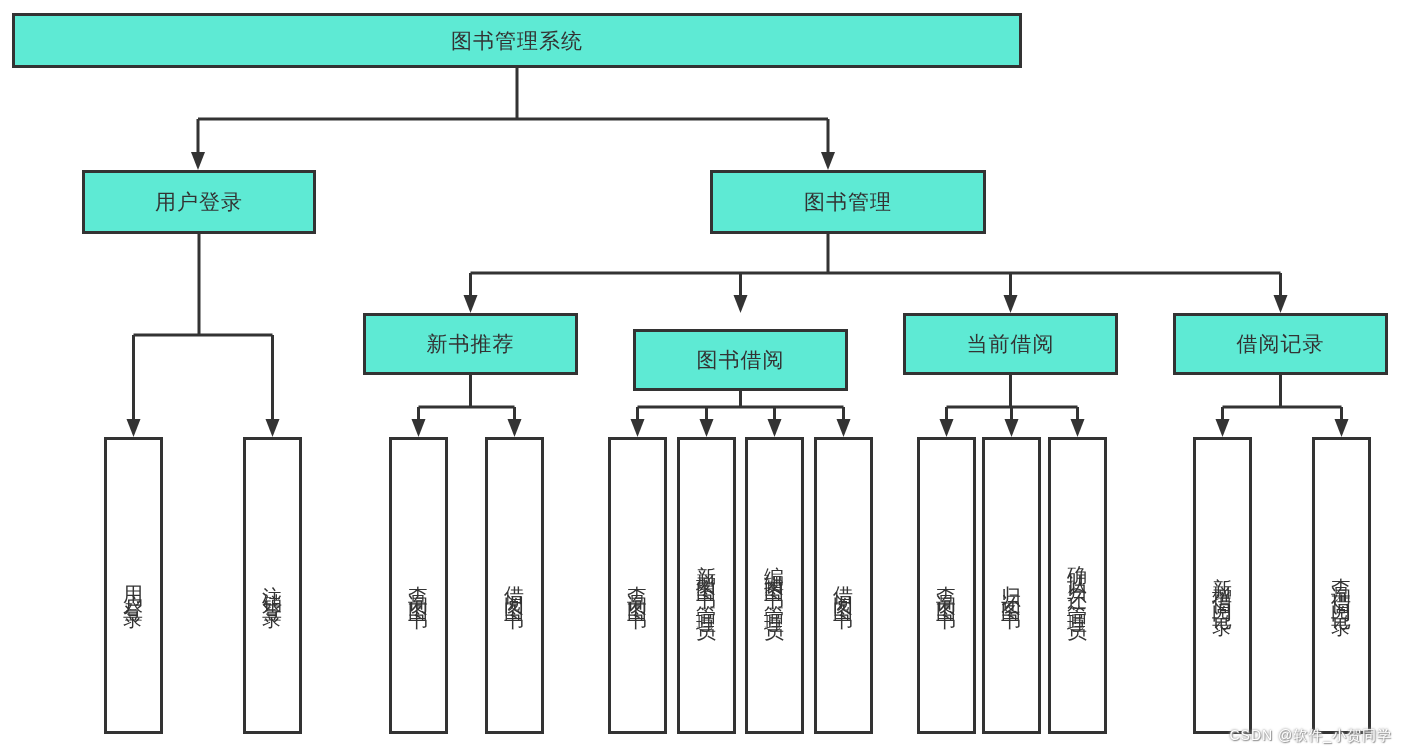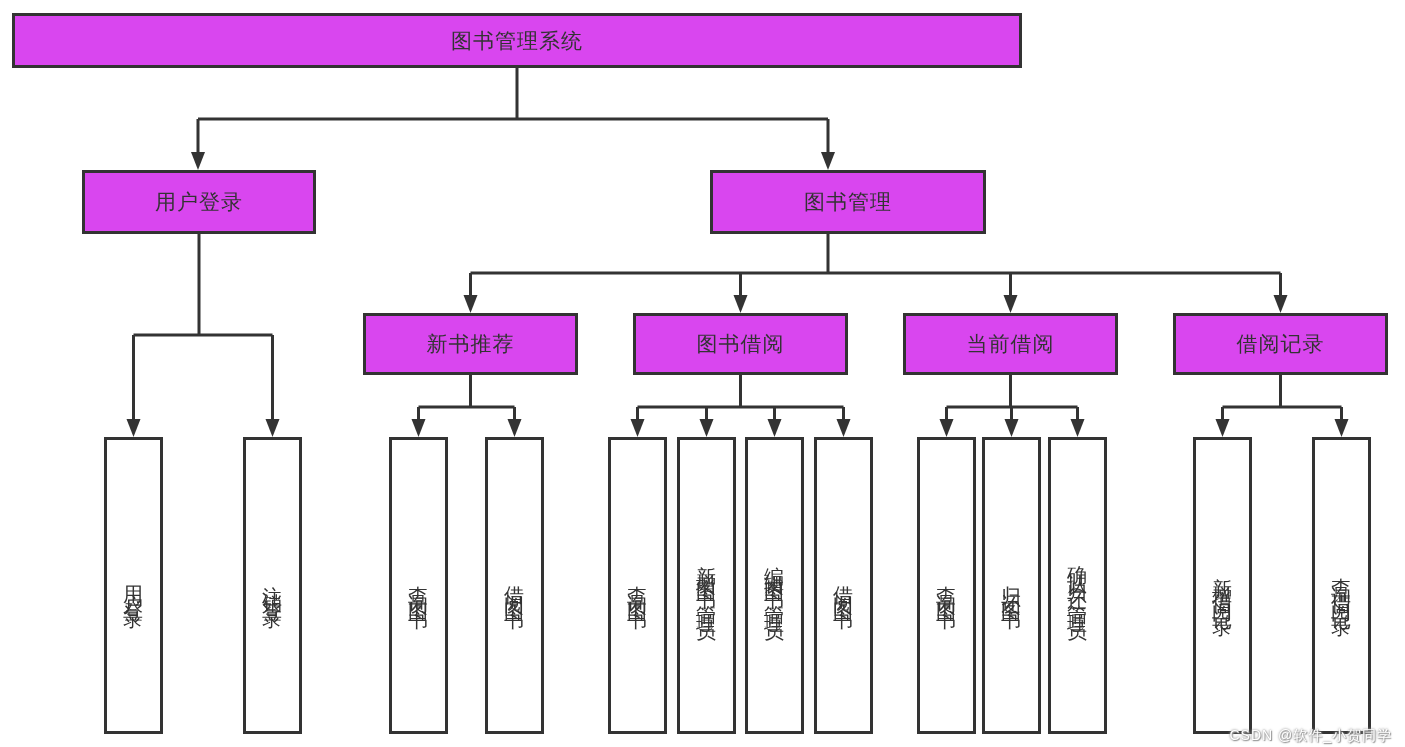--- a/index.html
+++ b/index.html
@@ -19,36 +19,36 @@
     position: absolute;
     left: 0; top: 0;
     width: 1405px;
     height: 747px;
     z-index: 1;
   }
   .hbox {
     position: absolute;
     box-sizing: border-box;
     border: 3px solid #333333;
-    background: #d946ef;
+    background: #5eead4;
     display: flex;
     align-items: center;
     justify-content: center;
     color: #333333;
     font-size: 21px;
     letter-spacing: 1px;
     z-index: 2;
     font-family: Liberation Mono, monospace;
   }
   .hbox.root   { left: 12px;  top: 13px;  width: 1010px; height: 55px; }
   .hbox.l2a    { left: 82px;  top: 170px; width: 234px;  height: 64px; }
   .hbox.l2b    { left: 710px; top: 170px; width: 276px;  height: 64px; }
   .hbox.l3     { top: 313px;  width: 215px; height: 62px; }
   .l3.p1 { left: 363px; }
-  .l3.p2 { left: 633px; }
+  .l3.p2 { left: 633px; margin-top: 16px; }
   .l3.p3 { left: 903px; }
   .l3.p4 { left: 1173px; }
   .vbox {
     position: absolute;
     box-sizing: border-box;
     top: 437px;
     width: 59px;
     height: 297px;
     border: 3px solid #333333;
     background: #ffffff;

